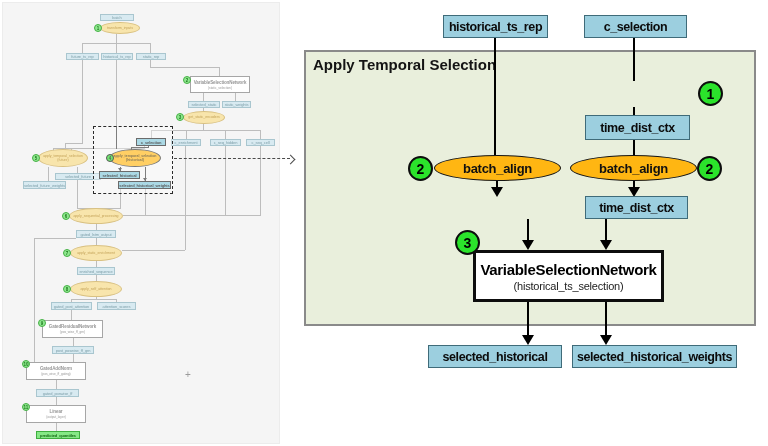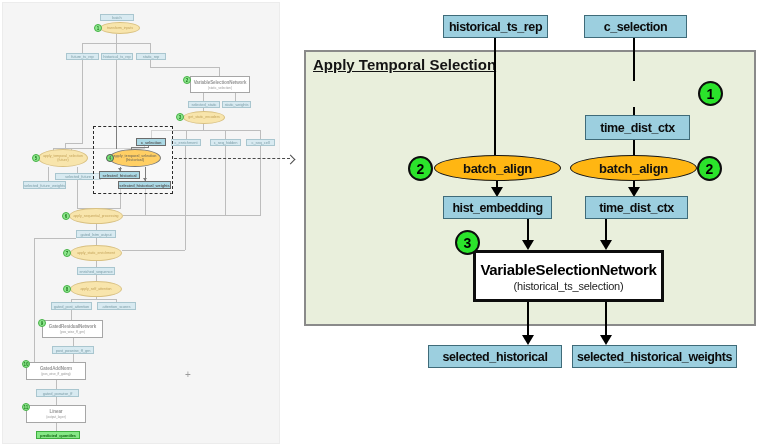--- a/index.html
+++ b/index.html
@@ -23,21 +23,21 @@
   .mh{position:absolute;width:0;height:0;border-left:2px solid transparent;border-right:2px solid transparent;border-top:3px solid #333;z-index:2;}
   .dashrect{position:absolute;left:90px;top:123px;width:80px;height:68px;border:1.5px dashed #2b2b2b;box-sizing:border-box;z-index:4;background:rgba(255,255,255,.35);}
   .plusmark{position:absolute;left:182px;top:366px;color:#9a9a9a;font-size:10px;z-index:1;}
 
   
   .dashline{position:absolute;left:174px;top:158px;width:116px;border-top:1.6px dashed #4a4a4a;z-index:6;}
   .dashhead{position:absolute;left:287px;top:155.5px;width:6px;height:6px;border-top:1.6px solid #4a4a4a;border-right:1.6px solid #4a4a4a;transform:rotate(45deg);z-index:6;}
 
   
   .panel{position:absolute;left:304px;top:50px;width:452px;height:276px;background:#e9efdc;border:2px solid #8a8a8a;box-sizing:border-box;z-index:0;}
-  .panel-title{position:absolute;left:313px;top:56px;font-size:15px;font-weight:bold;color:#141414;z-index:1;text-decoration:underline;}
+  .panel-title{position:absolute;left:313px;top:56px;font-size:15px;font-weight:bold;color:#141414;z-index:1;}
   .dbox{position:absolute;background:#9ccfdf;border:1.5px solid #3f6b79;color:#0b0b0b;font-weight:bold;font-size:12.5px;letter-spacing:-.4px;display:flex;align-items:center;justify-content:center;box-sizing:border-box;z-index:2;white-space:nowrap;}
   .dell{position:absolute;background:#ffb612;border:1.5px solid #141414;border-radius:50%;color:#111;font-weight:bold;font-size:13px;letter-spacing:-.3px;display:flex;align-items:center;justify-content:center;box-sizing:border-box;z-index:2;}
   .dbdg{position:absolute;width:25px;height:25px;border-radius:50%;background:#2be32b;border:2.5px solid #0d0d0d;color:#000;font-weight:bold;font-size:14px;display:flex;align-items:center;justify-content:center;box-sizing:border-box;z-index:4;}
   .vsn{position:absolute;left:473px;top:250px;width:191px;height:52px;background:#fff;border:3px solid #0d0d0d;box-sizing:border-box;display:flex;flex-direction:column;align-items:center;justify-content:center;z-index:3;}
   .vsn .t{font-size:15px;font-weight:bold;color:#000;letter-spacing:-.3px;}
   .vsn .s{font-size:11px;color:#222;margin-top:2px;letter-spacing:-.2px;}
   .av{position:absolute;width:2px;background:#000;z-index:1;}
   .ahead{position:absolute;width:0;height:0;border-left:6px solid transparent;border-right:6px solid transparent;border-top:10px solid #000;z-index:1;}
 </style>
 </head>
@@ -288,23 +288,20 @@
     </div>
   <div class="dbdg" style="left:408px;top:156px">
       <span>2</span>
     </div>
   <div class="dell" style="left:570px;top:155px;width:127px;height:26px">
       <span>batch_align</span>
     </div>
   <div class="dbdg" style="left:697px;top:156px">
       <span>2</span>
     </div>
-  <div class="dbox" style="left:443px;top:196px;width:109px;height:23px">
-      <span>hist_embedding</span>
-    </div>
   <div class="dbox" style="left:585px;top:196px;width:103px;height:23px">
       <span>time_dist_ctx</span>
     </div>
   <div class="vsn">
     <span class="t">VariableSelectionNetwork</span>
     <span class="s">(historical_ts_selection)</span>
   </div>
   <div class="dbdg" style="left:455px;top:230px">
       <span>3</span>
     </div>

